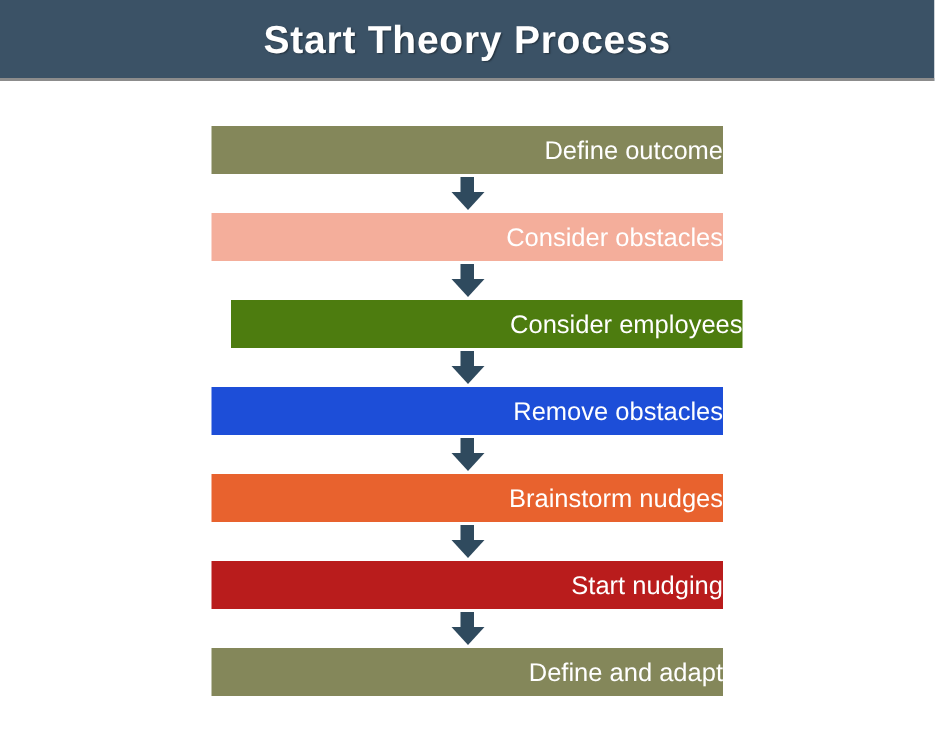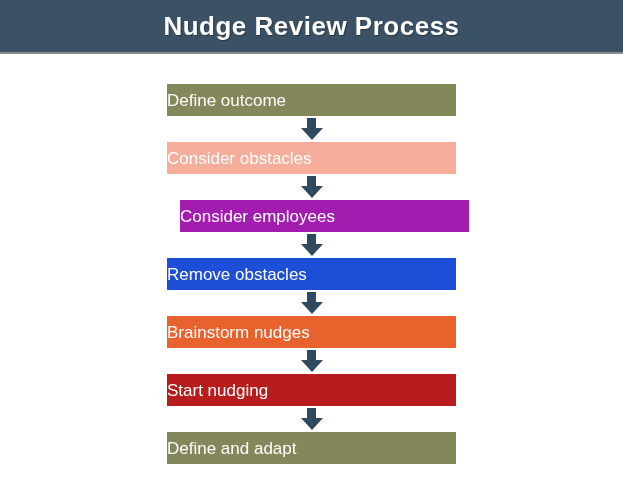--- a/index.html
+++ b/index.html
@@ -26,22 +26,22 @@
     text-shadow: 1px 1px 1px rgba(0,0,0,0.35);
   }
 
   .flow {
     margin-top: 30px;
     display: flex;
     flex-direction: column;
     align-items: center;
   }
   .step {
-    width: 289px; height: 32px;
-    display: flex; align-items: center; justify-content: flex-start;
+    width: 341px; height: 32px;
+    display: flex; align-items: center; justify-content: flex-end;
     box-sizing: border-box;
   }
   .step-label {
     color: #ffffff;
     font-size: 17px;
     line-height: 1;
     white-space: nowrap;
   }
   .arrow {
     height: 26px;
@@ -58,40 +58,40 @@
     border-left: 11px solid transparent;
     border-right: 11px solid transparent;
     border-top: 12px solid var(--arrow, #2F4A5E);
   }
 </style>
 </head>
 <body>
 
 <div class="canvas">
   <header class="titlebar">
-    <h1>Nudge Review Process</h1>
+    <h1>Start Theory Process</h1>
   </header>
   <main class="flow">
   <div class="step" style="background: rgb(132, 135, 90);">
     <span class="step-label">Define outcome</span>
   </div>
   <div class="arrow">
     <span class="arrow-stem"></span>
     <span class="arrow-head"></span>
   </div>
 
   <div class="step" style="background: rgb(244, 174, 155);">
     <span class="step-label">Consider obstacles</span>
   </div>
   <div class="arrow">
     <span class="arrow-stem"></span>
     <span class="arrow-head"></span>
   </div>
 
-  <div class="step" style="background: #a21caf; margin-left: 26px;">
+  <div class="step" style="background: #4d7c0f; margin-left: 26px;">
     <span class="step-label">Consider employees</span>
   </div>
   <div class="arrow">
     <span class="arrow-stem"></span>
     <span class="arrow-head"></span>
   </div>
 
   <div class="step" style="background: #1d4ed8;">
     <span class="step-label">Remove obstacles</span>
   </div>

